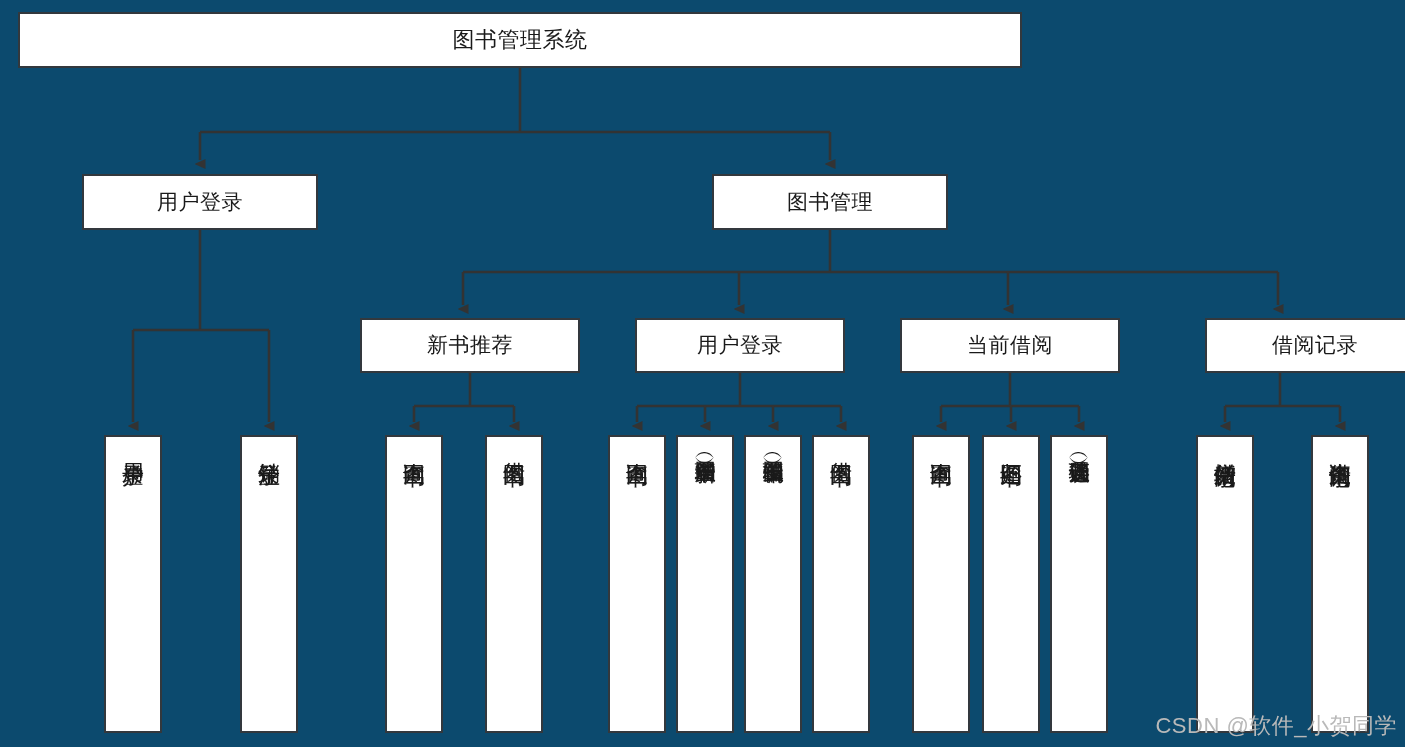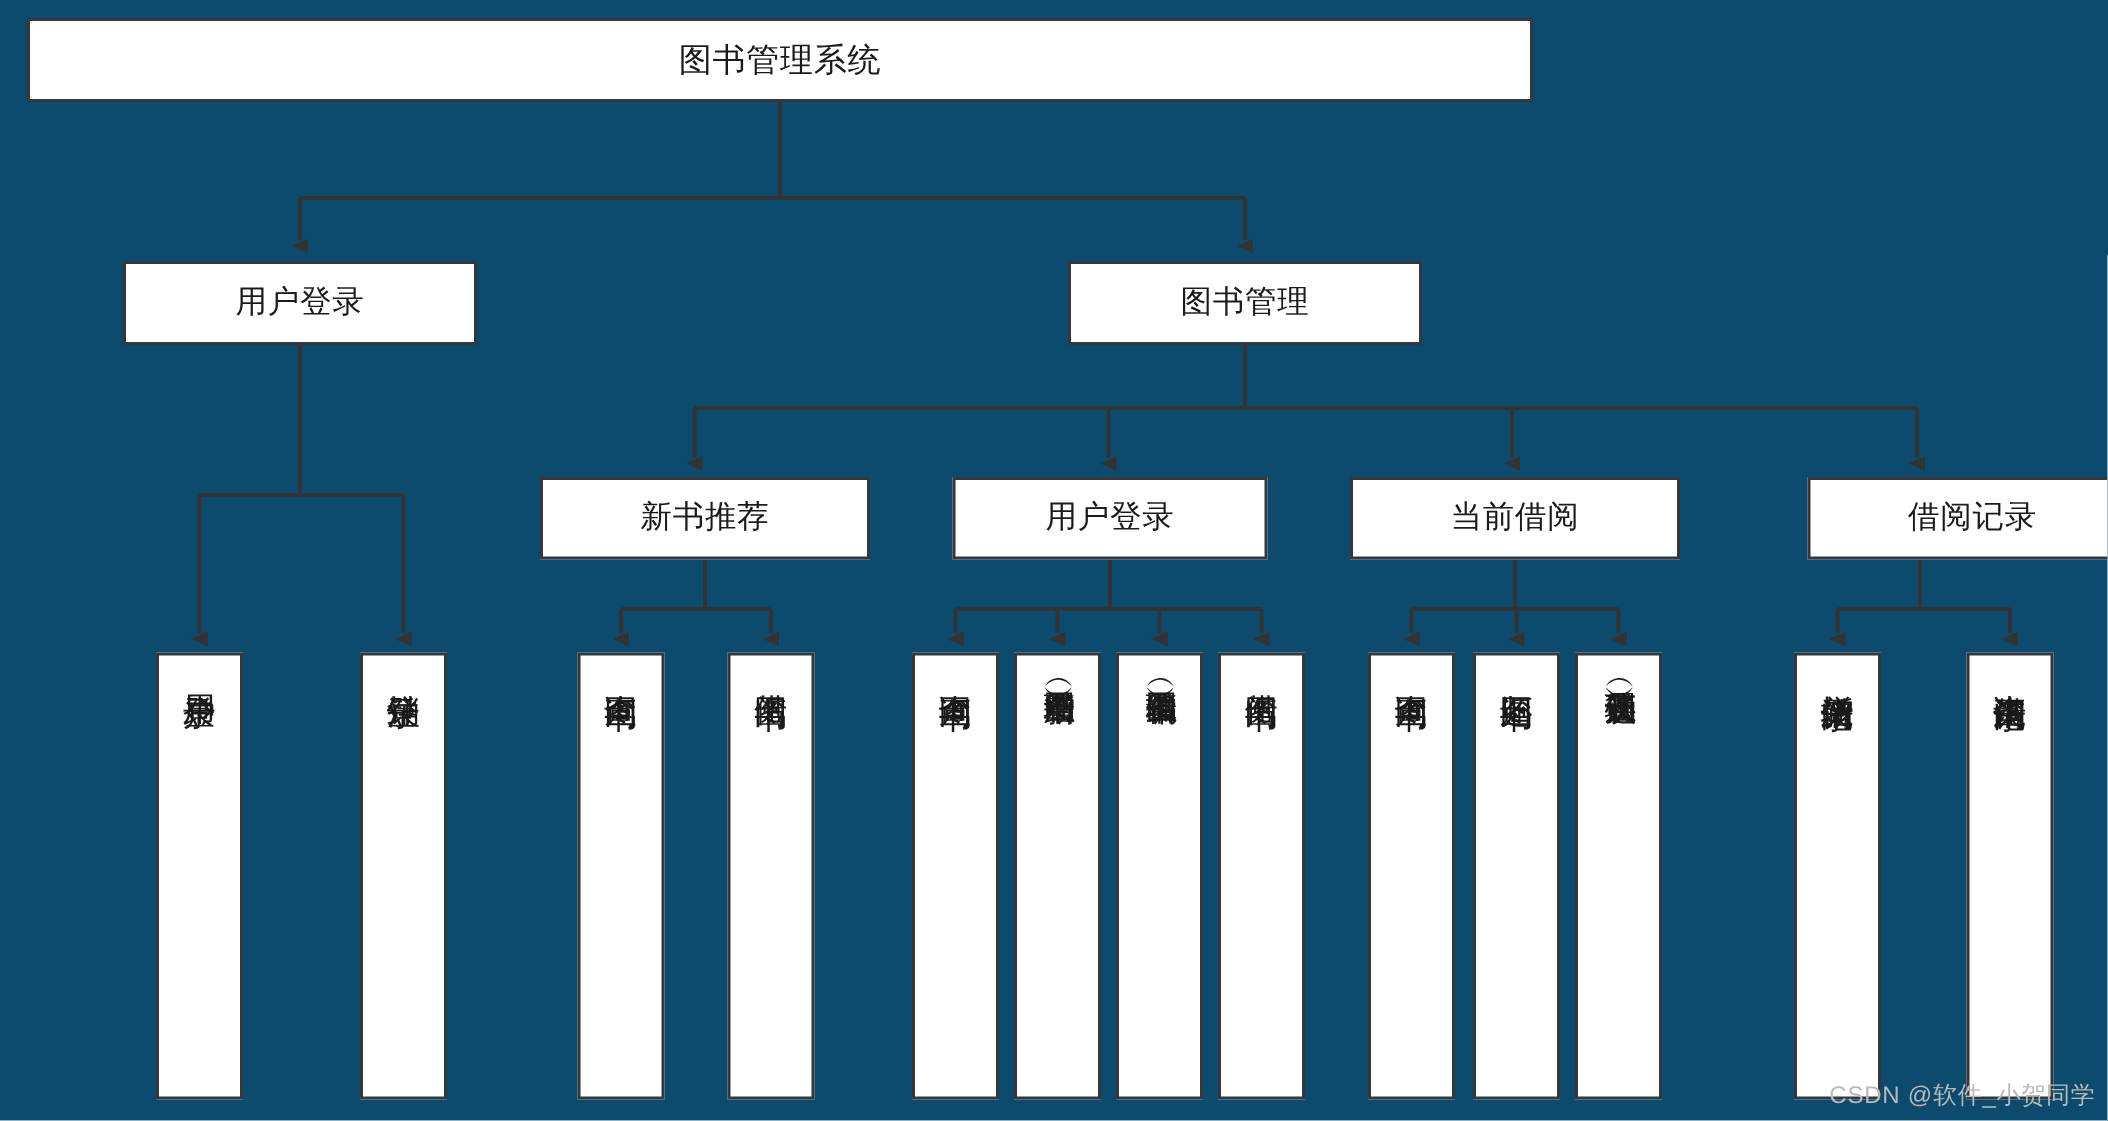--- a/index.html
+++ b/index.html
@@ -66,21 +66,21 @@
     height: auto;
   }
   .node.v.long .lbl {
     font-size: 21px;
     letter-spacing: 0px;
   }
   #watermark {
     position: absolute;
     right: 8px;
     bottom: 6px;
-    font-size: 16px;
+    font-size: 22px;
     color: #b9b9b9;
     white-space: nowrap;
     letter-spacing: 0.5px;
     text-align: right;
   }
 </style>
 </head>
 <body>
 
 <div id="canvas">

